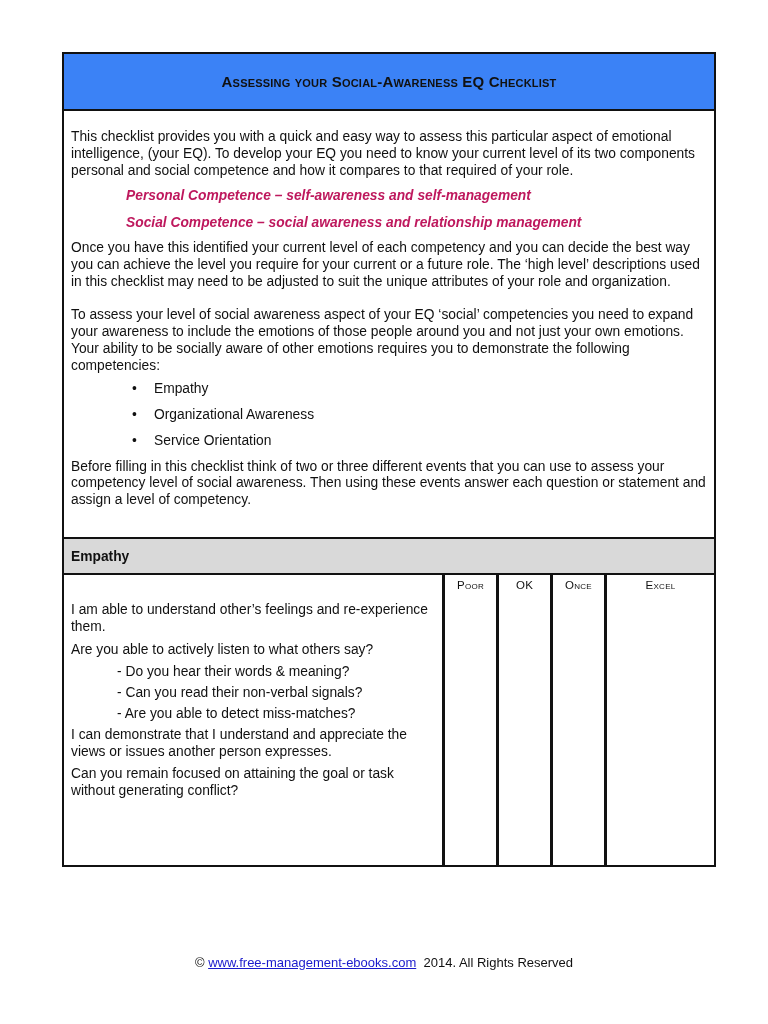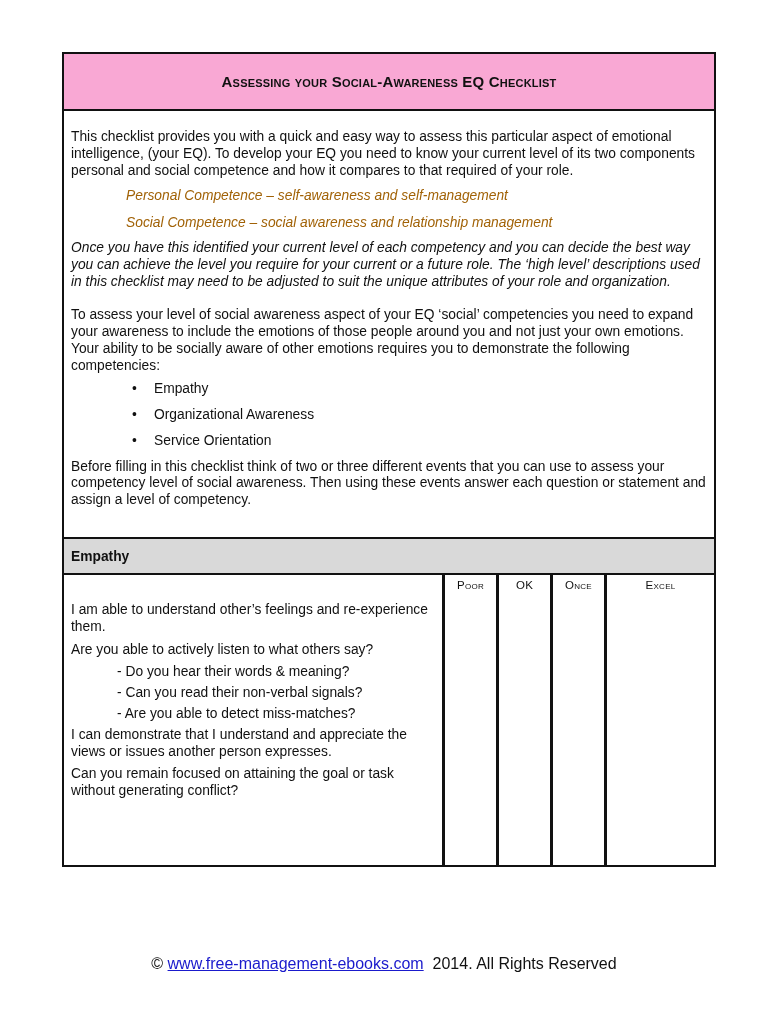--- a/index.html
+++ b/index.html
@@ -1,39 +1,39 @@
 <!DOCTYPE html>
 <html><head>
 <meta charset="utf-8">
 <style>
   html, body { margin: 0; padding: 0; background: #ffffff; }
   body { width: 768px; height: 1024px; position: relative; font-family: "Liberation Sans", sans-serif; color: #111; overflow: hidden; }
   .frame { position: absolute; left: 62px; top: 52px; width: 650px; border: 2px solid #111; }
-  .title-bar { height: 55px; background: #f9a8d4; border-bottom: 2px solid #111; display: flex; align-items: center; justify-content: center; }
+  .title-bar { height: 55px; background: #3b82f6; border-bottom: 2px solid #111; display: flex; align-items: center; justify-content: center; }
   .title { font-weight: bold; font-size: 13.5px; letter-spacing: 0.2px; font-variant: small-caps; font-size: 15px; }
   .intro { padding: 18px 7px 16px 7px; font-size: 13.8px; line-height: 16.8px; border-bottom: 2px solid #111; height: 428px; box-sizing: border-box; }
   .intro p { margin: 0; }
-  .comp { color: #a16207; font-style: italic; margin-left: 55px !important; }
+  .comp { color: #be185d; font-style: italic; margin-left: 55px !important; font-weight: bold; }
   .comp1 { margin-top: 9px !important; }
   .comp2 { margin-top: 10px !important; }
-  .p2 { margin-top: 8px !important; font-style: italic; }
+  .p2 { margin-top: 8px !important; }
   .p3 { margin-top: 17px !important; }
   ul.bul { list-style: none; margin: 6px 0 0 0; padding: 0; }
   ul.bul li { position: relative; padding-left: 83px; height: 26px; line-height: 16.8px; }
   ul.bul li .dot { position: absolute; left: 61px; top: 0; }
   .p4 { margin-top: 0px !important; }
   .section-bar { height: 34px; background: #d9d9d9; border-bottom: 2px solid #111; display: flex; align-items: center; padding-left: 7px; }
   .section-title { font-weight: bold; font-size: 13.8px; }
   .grid { display: flex; height: 290px; }
   .qcol { width: 381px; border-right: 3px solid #111; padding: 27px 7px 0 7px; box-sizing: border-box; font-size: 13.8px; line-height: 16.8px; }
   .qcol p { margin: 0 0 6px 0; }
   .qcol .sub { margin: 0 0 4px 46px; }
   .rcol { width: 54px; border-right: 3px solid #111; box-sizing: border-box; text-align: center; font-size: 11.5px; font-variant: small-caps; padding-top: 4px; letter-spacing: 0.3px; }
   .rcol.last { border-right: none; flex: 1; }
-  .footer { position: absolute; top: 955px; left: 0; width: 768px; text-align: center; font-size: 16px; }
+  .footer { position: absolute; top: 955px; left: 0; width: 768px; text-align: center; font-size: 13px; }
   .footer a { color: #1a1acc; text-decoration: underline; }
 </style>
 </head>
 <body>
 
 <div class="frame">
   <div class="title-bar">
     <span class="title">Assessing your Social-Awareness EQ Checklist</span>
   </div>
 

